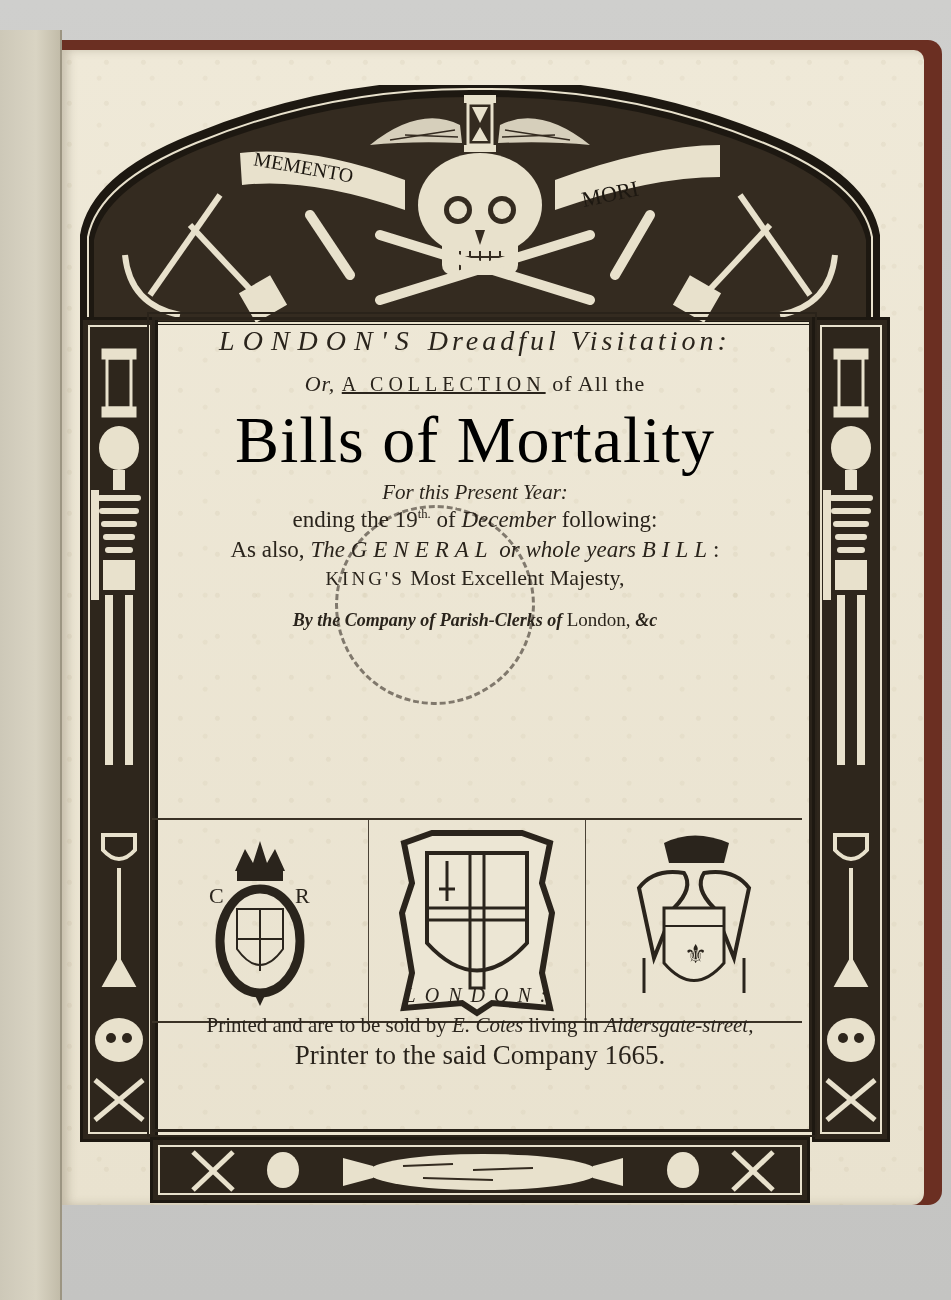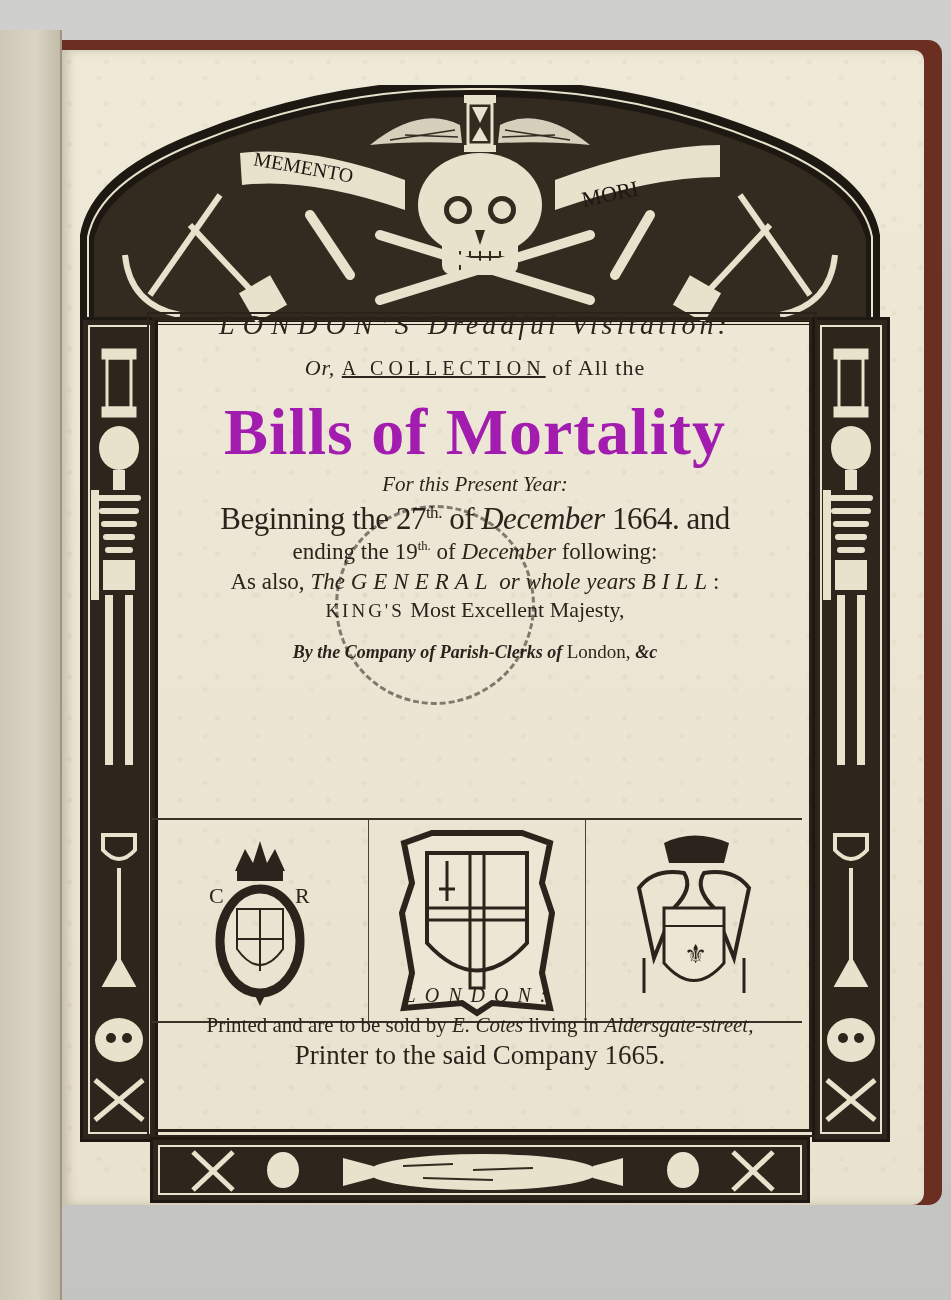--- a/index.html
+++ b/index.html
@@ -53,28 +53,28 @@
     }
     .inner-box {
       position: absolute; left: 82px; top: 232px; width: 660px; height: 815px;
       border: 3px solid #2a231a;
       outline: 2px solid #2a231a; outline-offset: 3px;
       background: transparent;
     }
     svg { display: block; }
 
     .title-block {
-      position: absolute; left: 150px; top: 309px; width: 650px; text-align: center;
+      position: absolute; left: 150px; top: 325px; width: 650px; text-align: center;
     }
     .line { display: block; white-space: nowrap; }
     .l1 { font-family: "Liberation Serif", serif; font-style: italic; font-size: 28px; letter-spacing: 4px; margin-top: 0; }
     .l1 .caps { letter-spacing: 8px; }
     .l2 { font-family: "Liberation Serif", serif; font-size: 22px; margin-top: 14px; letter-spacing: 1px; }
     .l2 .sc { font-size: 20px; letter-spacing: 5px; text-decoration: underline; }
-    .l3 { font-family: "Liberation Serif", serif; font-size: 66px; font-weight: bold; letter-spacing: 1px; margin-top: 16px; line-height: 1.05; color: #a21caf; }
+    .l3 { font-family: "Liberation Serif", serif; font-size: 66px; font-weight: normal; letter-spacing: 1px; margin-top: 8px; line-height: 1.05; color: #000000; }
     .l4 { font-family: "Liberation Serif", serif; font-size: 21px; margin-top: 6px; font-style: italic; }
     .l5 { font-family: "Liberation Serif", serif; font-size: 31px; margin-top: 4px; letter-spacing: -0.5px; }
     .l5 sup, .l6 sup { font-size: 0.55em; }
     .it { font-style: italic; }
     .l6 { font-family: Liberation Serif, serif; font-size: 23px; margin-top: 2px; }
     .l7 { font-family: "Liberation Serif", serif; font-size: 23px; margin-top: 4px; }
     .l7 .spaced { letter-spacing: 6px; font-style: italic; }
     .l8 { font-family: "Liberation Serif", serif; font-size: 33px; margin-top: 8px; letter-spacing: 0.5px; }
     .l9 { font-family: "Liberation Serif", serif; font-size: 22px; margin-top: 2px; }
     .l9 .sc { letter-spacing: 3px; font-size: 19px; }
@@ -283,21 +283,20 @@
     <span class="caps">LONDON'S</span>
     <span>Dreadful Visitation:</span>
   </span>
   <span class="line l2">
     <span class="it">Or,</span>
     <span class="sc">A COLLECTION</span>
     <span>of All the</span>
   </span>
   <span class="line l3">Bills of Mortality</span>
   <span class="line l4">For this Present Year:</span>
-  <span class="line l5"><span>Beginning the 27</span><sup>th.</sup><span> of </span><span class="it">December</span><span> 1664. and</span></span>
   <span class="line l6"><span>ending the 19</span><sup>th.</sup><span> of </span><span class="it">December</span><span> following:</span></span>
   <span class="line l7"><span>As also, </span><span class="it">The </span><span class="spaced">GENERAL</span><span class="it"> or whole years </span><span class="spaced">BILL</span><span>:</span></span>
   <span class="line l9"><span class="sc">KING'S</span><span> Most Excellent Majesty,</span></span>
   <span class="line l10"><span>By the Company of Parish-Clerks of </span><span class="roman">London, </span><span>&amp;c</span></span>
 </div>
 
 <div class="stamp"></div>
 
 <div class="crest-row">
   <div class="crest-cell">

